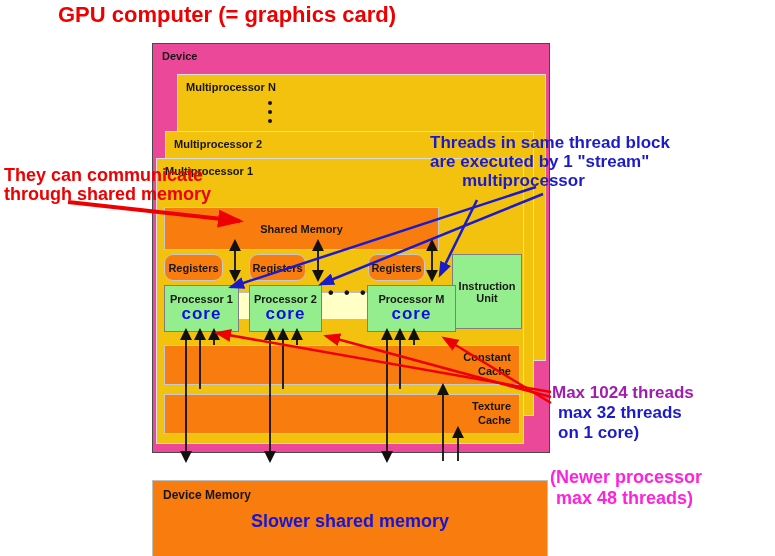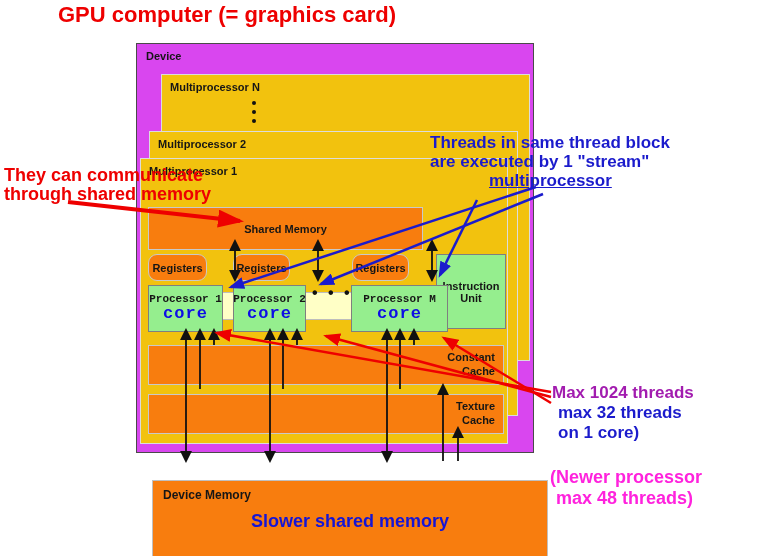--- a/index.html
+++ b/index.html
@@ -1,48 +1,48 @@
 <!DOCTYPE html>
 <html><head>
 <meta charset="utf-8">
 <style>
   html,body{margin:0;padding:0;background:#fff;}
   #stage{position:relative;width:775px;height:556px;background:#ffffff;overflow:hidden;
          font-family:"Liberation Sans",sans-serif;font-weight:bold;}
   .abs{position:absolute;}
   .title{left:58px;top:2px;font-size:22px;color:#ee0000;white-space:nowrap;}
-  .device{left:136px;top:43px;width:398px;height:410px;background:#d946ef;border:1px solid
+  .device{left:152px;top:43px;width:398px;height:410px;background:#ec4899;border:1px solid
           #4a4a4a;box-sizing:border-box;}
   .lbl{font-size:11px;color:#161616;white-space:nowrap;}
   .mp{background:#f2c20e;border:1px solid #dcdcdc;box-sizing:border-box;}
   .mpN{left:24px;top:30px;width:369px;height:287px;}
   .mp2{left:12px;top:87px;width:369px;height:285px;}
   .mp1{left:3px;top:114px;width:368px;height:286px;}
   .mplbl{left:8px;top:6px;}
   .orange{background:#f87d0e;border:1px solid #c9c9c9;box-sizing:border-box;}
   .green{background:#95ee8e;border:1px solid #7f7f7f;box-sizing:border-box;}
   .cc{display:flex;align-items:center;justify-content:center;}
   .shared{left:7px;top:48px;width:275px;height:43px;}
   .reg{top:95px;height:27px;border-radius:9px;}
   .band{left:7px;top:133px;width:285px;height:28px;background:#ffffc6;border:1px solid #bdbdbd;box-sizing:border-box;}
-  .proc{top:126px;height:47px;display:flex;flex-direction:column;align-items:center;justify-content:center;line-height:1.05;font-family:Liberation Mono, monospace;}
+  .proc{top:126px;height:47px;display:flex;flex-direction:column;align-items:center;justify-content:center;line-height:1.05;}
   .core{font-size:17px;color:#0d0de6;letter-spacing:1px;}
   .iu{left:295px;top:95px;width:70px;height:75px;text-align:center;font-size:11px;color:#161616;padding:0 2px;}
   .cache{height:40px;left:7px;width:356px;display:flex;align-items:center;justify-content:flex-end;}
   .cache .lbl{width:62px;text-align:right;padding-right:8px;white-space:normal;line-height:1.25;}
   .hdots{left:171px;top:125px;font-size:16px;letter-spacing:3px;color:#111;}
   .vdots{left:90px;top:26px;display:flex;flex-direction:column;gap:5px;}
   .vdots i{width:4px;height:4px;border-radius:50%;background:#111;}
   .dmem{left:152px;top:480px;width:396px;height:81px;background:#f87d0e;border:1px solid #c0c0c0;box-sizing:border-box;}
   .dmem .lbl{left:10px;top:7px;font-size:12px;}
   .dmcap{left:0;top:30px;width:100%;text-align:center;font-size:18px;color:#1515d6;}
   .ann{line-height:19px;white-space:nowrap;z-index:8;}
   .ann-comm{left:4px;top:166px;font-size:18px;color:#ee0000;}
   .ann-threads{left:430px;top:133px;font-size:17px;color:#1b1bcc;}
-  .ann-threads .l3{margin-left:59px;text-decoration:underline;}
+  .ann-threads .l3{margin-left:32px;}
   .ann-max{left:552px;top:383px;font-size:17px;color:#a21caf;}
   .ann-cores{left:552px;top:403px;font-size:17px;color:#1b1bcc;line-height:20px;}
   .ann-cores .ind{margin-left:6px;}
   .ann-newer{left:550px;top:467px;font-size:18px;color:#ff22dd;line-height:21px;}
   .ann-newer .ind{margin-left:6px;}
   #arrows{position:absolute;left:0;top:0;z-index:9;pointer-events:none;}
 </style>
 </head>
 <body>
 
@@ -91,21 +91,21 @@
 
       <div class="abs green proc" style="left:7px;width:75px;">
         <span class="lbl">Processor 1</span>
         <span class="core">core</span>
       </div>
       <div class="abs green proc" style="left:92px;width:73px;">
         <span class="lbl">Processor 2</span>
         <span class="core">core</span>
       </div>
       <div class="abs hdots">• • •</div>
-      <div class="abs green proc" style="left:210px;width:97px;">
+      <div class="abs green proc" style="left:210px;width:89px;">
         <span class="lbl">Processor M</span>
         <span class="core">core</span>
       </div>
 
       <div class="abs orange cache" style="top:186px;">
         <span class="lbl">Constant Cache</span>
       </div>
       <div class="abs orange cache" style="top:235px;">
         <span class="lbl">Texture Cache</span>
       </div>

